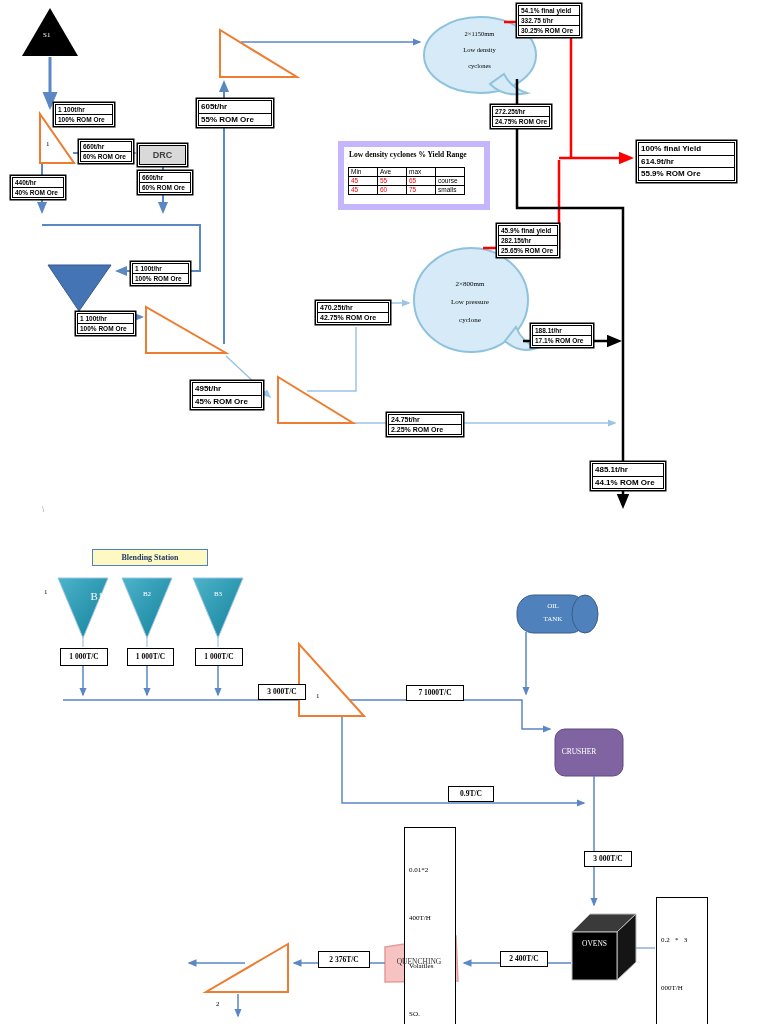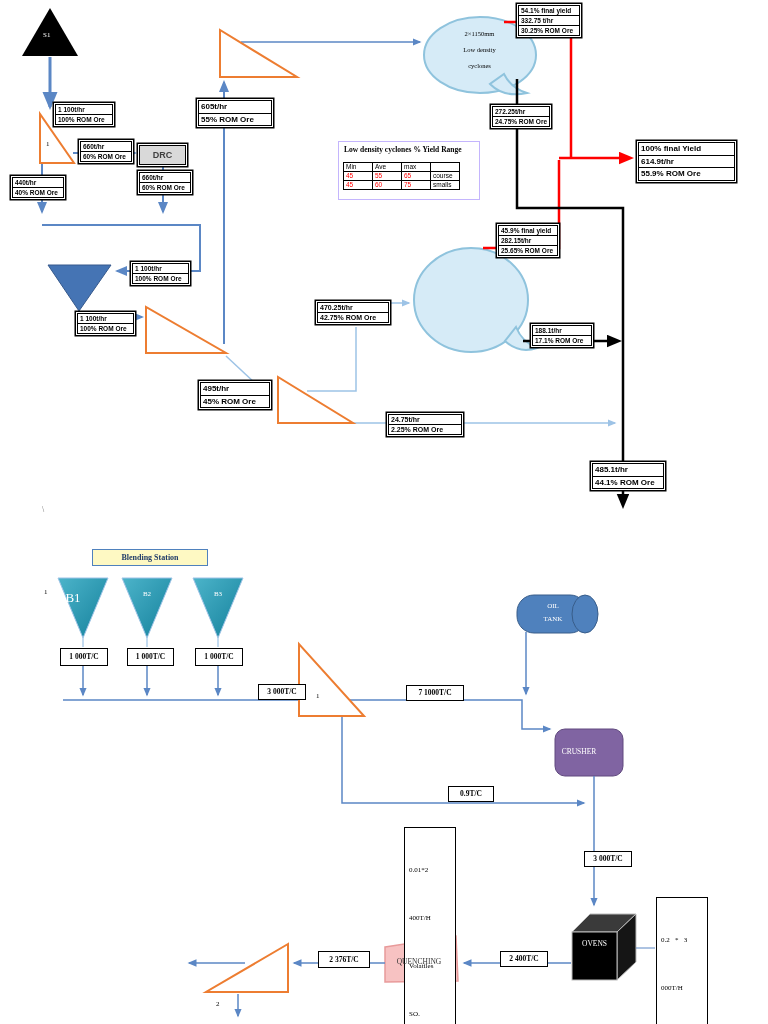--- a/index.html
+++ b/index.html
@@ -14,21 +14,21 @@
   .big{font-size:8px;line-height:11.5px}
   .sbox{position:absolute;background:#fff;border:1.5px solid #000;
         font:bold 7.5px/1 "Liberation Serif",serif;display:flex;align-items:center;
         justify-content:center;white-space:nowrap;z-index:3}
   .note{position:absolute;background:#fff;border:1.5px solid #000;
         font:7px/16px "Liberation Serif",serif;padding:2px 4px;white-space:pre;z-index:3}
   .st{position:absolute;font-family:"Liberation Serif",serif;white-space:nowrap;z-index:4}
   .ctr{text-align:center}
   .white{color:#fff}
   .ytable{position:absolute;left:338px;top:141px;width:140px;height:57px;
-          border:1px solid #c4b5fd;background:#fff;z-index:3}
+          border:6px solid #c4b5fd;background:#fff;z-index:3}
   .ytitle{font:bold 7.5px "Liberation Serif",serif;padding:3px 0 0 5px}
   .ytable table{position:absolute;left:4px;top:20px;border-collapse:collapse}
   .ytable td{border:1px solid #000;font:6.5px/8px "Liberation Sans",sans-serif;
              padding:0 2px;min-width:24px;height:8px}
   .red{color:#f00;font-weight:bold}
   .hdrbox{position:absolute;left:92px;top:549px;width:114px;height:15px;border:1px solid #4f81bd;
           background:#fef9c3;display:flex;align-items:center;justify-content:center;
           font:bold 8px "Liberation Serif",serif;color:#1f3a68;z-index:3}
 </style>
 </head>
@@ -154,21 +154,21 @@
   <div>100% ROM Ore</div>
 </div>
 <div class="fbox" style="left:77px;top:313px;width:55px">
   <div>1 100t/hr</div>
   <div>100% ROM Ore</div>
 </div>
 <div class="fbox big" style="left:198px;top:100px;width:72px">
   <div>605t/hr</div>
   <div>55% ROM Ore</div>
 </div>
-<div class="fbox big" style="left:200px;top:382px;width:68px">
+<div class="fbox big" style="left:192px;top:382px;width:68px">
   <div>495t/hr</div>
   <div>45% ROM Ore</div>
 </div>
 <div class="fbox" style="left:317px;top:302px;width:70px;font-size:7px">
   <div>470.25t/hr</div>
   <div>42.75% ROM Ore</div>
 </div>
 <div class="fbox" style="left:388px;top:414px;width:72px;font-size:7px">
   <div>24.75t/hr</div>
   <div>2.25% ROM Ore</div>
@@ -198,20 +198,25 @@
 </div>
 <div class="fbox big" style="left:592px;top:463px;width:70px">
   <div>485.1t/hr</div>
   <div>44.1% ROM Ore</div>
 </div>
 
 <div class="st ctr" style="left:432px;top:26px;width:95px;font-size:6.5px;line-height:16px">
   <div>2×1150mm</div>
   <div>Low density</div>
   <div>cyclones</div>
+</div>
+<div class="st ctr" style="left:420px;top:275px;width:100px;font-size:7px;line-height:18px">
+  <div>2×800mm</div>
+  <div>Low pressure</div>
+  <div>cyclone</div>
 </div>
 
 <div class="ytable">
   <div class="ytitle">Low density cyclones % Yield Range</div>
   <table>
     <tbody>
           <tr>
       <td>Min</td>
       <td>Ave</td>
       <td>max</td>
@@ -231,21 +236,21 @@
     </tr>
   </tbody>
       </table>
 </div>
 
 <div class="st" style="left:42px;top:505px;font-size:8px;color:#777">\</div>
 
 <div class="hdrbox">Blending Station</div>
 <div class="st" style="left:44px;top:588px;font-size:7px">1</div>
 
-<div class="st white ctr" style="left:60px;top:590px;width:26px;font-size:13px">B1</div>
+<div class="st white ctr" style="left:84px;top:590px;width:26px;font-size:11px">B1</div>
 <div class="st white ctr" style="left:134px;top:590px;width:26px;font-size:7px">B2</div>
 <div class="st white ctr" style="left:205px;top:590px;width:26px;font-size:7px">B3</div>
 
 <div class="sbox" style="left:60px;top:648px;width:46px;height:16px">1 000T/C</div>
 <div class="sbox" style="left:127px;top:648px;width:45px;height:16px">1 000T/C</div>
 <div class="sbox" style="left:195px;top:648px;width:46px;height:16px">1 000T/C</div>
 
 <div class="sbox" style="left:258px;top:684px;width:46px;height:14px">3 000T/C</div>
 <div class="st" style="left:316px;top:692px;font-size:7px">1</div>
 <div class="sbox" style="left:406px;top:685px;width:56px;height:14px">7 1000T/C</div>

